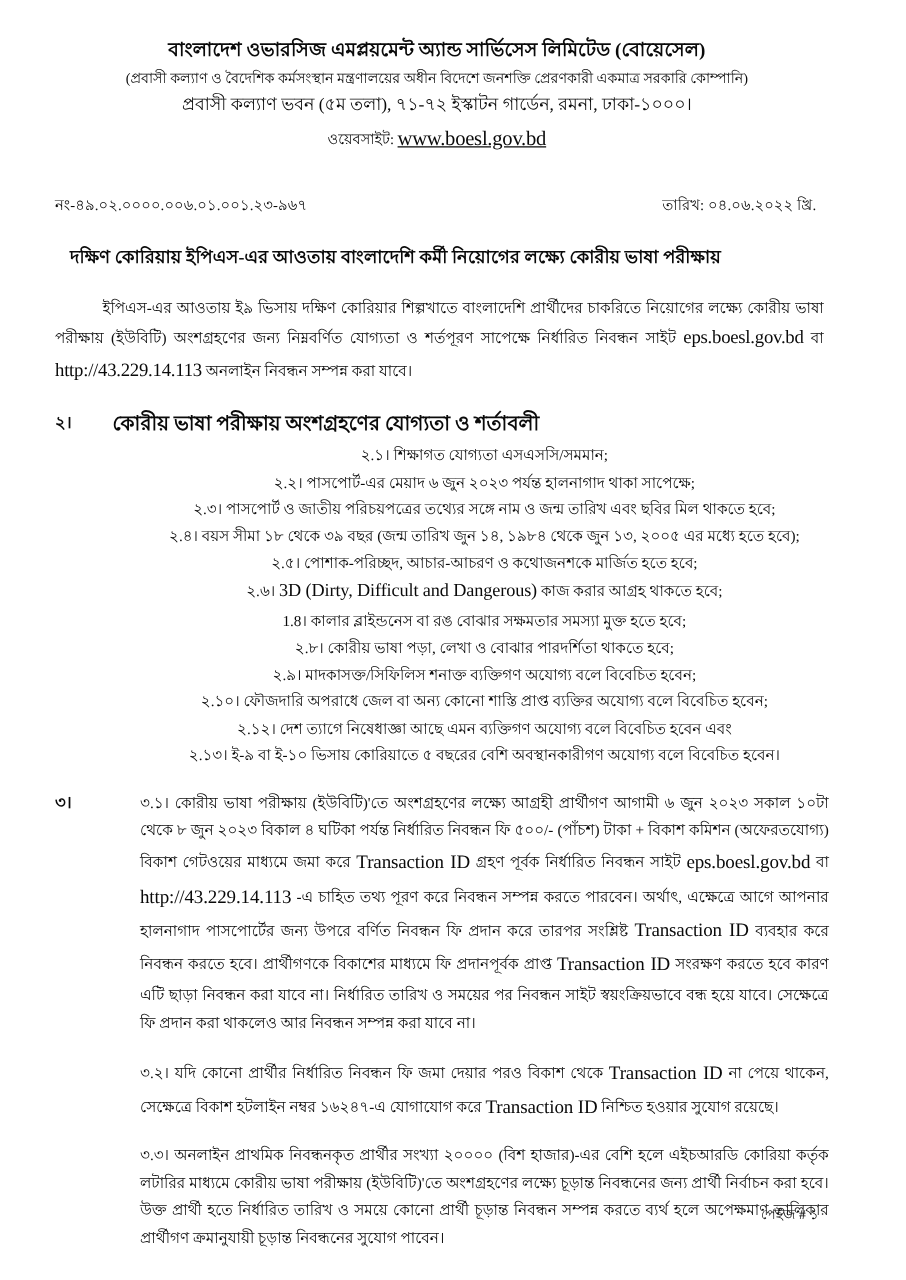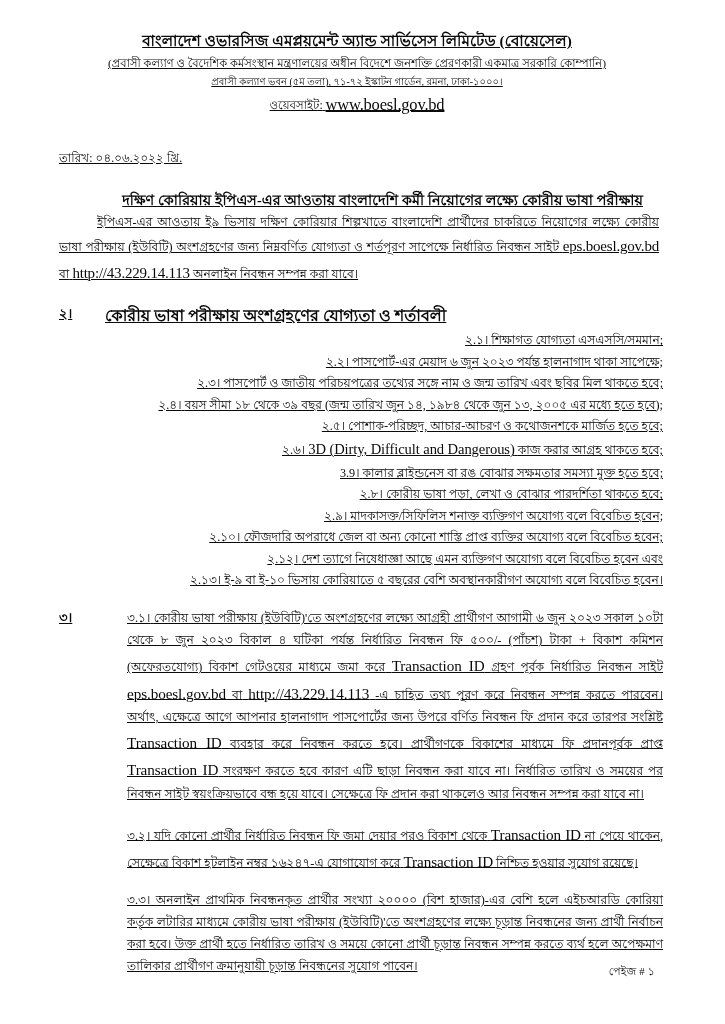--- a/index.html
+++ b/index.html
@@ -12,43 +12,42 @@
     font-family: "Liberation Serif", "DejaVu Serif", serif;
     color: #0a0a0a;
     -webkit-font-smoothing: antialiased;
   }
   .page {
     position: relative;
     width: 725px;
     height: 1024px;
     background: #ffffff;
     box-sizing: border-box;
-    padding: 30px 62px 20px 51px;
+    padding: 30px 62px 20px 36px;
     overflow: hidden;
-    text-decoration: underline;
   }
 
   
   .letterhead {
     text-align: center;
   }
   .org-name {
     font-size: 15.2px;
     font-weight: bold;
     letter-spacing: 0.1px;
     line-height: 1.45;
     margin: 0 0 3px 0;
   }
   .org-sub {
     font-size: 11.4px;
     line-height: 1.5;
     margin: 0 0 2px 0;
   }
   .org-addr {
-    font-size: 10px;
+    font-size: 14px;
     line-height: 1.5;
     margin: 0 0 3px 0;
   }
   .org-web {
     font-size: 11.6px;
     line-height: 1.6;
     margin: 0;
   }
   .org-web .web-url {
     font-size: 16.5px;
@@ -64,30 +63,31 @@
     align-items: baseline;
     margin-top: 30px;
     font-size: 11.8px;
     padding: 0 10px 0 8px;
   }
   .ref-no { letter-spacing: 0.1px; }
   .ref-date { letter-spacing: 0.1px; }
 
   
   .subject {
-    text-align: right;
+    text-align: left;
     font-size: 14.3px;
     font-weight: bold;
     line-height: 1.62;
     margin: 20px 20px 0 20px;
     letter-spacing: 0.1px;
   }
 
   
   .intro {
+    margin-top: 18px;
     font-size: 12.2px;
     line-height: 1.78;
     text-align: justify;
     text-justify: inter-word;
     text-indent: 38px;
     padding: 0 4px 0 8px;
   }
   .mono-url {
     font-size: 15px;
     letter-spacing: -0.2px;
@@ -112,21 +112,21 @@
     font-weight: bold;
     line-height: 1.6;
     margin-bottom: 2px;
   }
 
   
   .sub-item {
     font-size: 12.15px;
     line-height: 1.76;
     padding-left: 22px;
-    text-align: right;
+    text-align: center;
     white-space: nowrap;
   }
   .sub-item .latin-3d {
     font-size: 14.6px;
     letter-spacing: -0.1px;
   }
 
   
   .para-item {
     font-size: 12.2px;
@@ -162,20 +162,21 @@
     <div class="org-name">বাংলাদেশ ওভারসিজ এমপ্লয়মেন্ট অ্যান্ড সার্ভিসেস লিমিটেড (বোয়েসেল)</div>
     <div class="org-sub">(প্রবাসী কল্যাণ ও বৈদেশিক কর্মসংস্থান মন্ত্রণালয়ের অধীন বিদেশে জনশক্তি প্রেরণকারী একমাত্র সরকারি কোম্পানি)</div>
     <div class="org-addr">প্রবাসী কল্যাণ ভবন (৫ম তলা), ৭১-৭২ ইস্কাটন গার্ডেন, রমনা, ঢাকা-১০০০।</div>
     <div class="org-web">
       <span>ওয়েবসাইট:</span>
       <span class="web-url">www.boesl.gov.bd</span>
     </div>
   </div>
 
   <div class="refline">
+    <span class="ref-no">নং-৪৯.০২.০০০০.০০৬.০১.০০১.২৩-৯৬৭</span>
     <span class="ref-date">তারিখ: ০৪.০৬.২০২২ খ্রি.</span>
   </div>
 
   <div class="subject">
     <div>দক্ষিণ কোরিয়ায় ইপিএস-এর আওতায় বাংলাদেশি কর্মী নিয়োগের লক্ষ্যে কোরীয় ভাষা পরীক্ষায়</div>
   </div>
 
   <div class="intro">
     <span>ইপিএস-এর আওতায় ই৯ ভিসায় দক্ষিণ কোরিয়ার শিল্পখাতে বাংলাদেশি প্রার্থীদের চাকরিতে নিয়োগের লক্ষ্যে কোরীয় ভাষা পরীক্ষায় (ইউবিটি) অংশগ্রহণের জন্য নিম্নবর্ণিত যোগ্যতা ও শর্তপূরণ সাপেক্ষে নির্ধারিত নিবন্ধন সাইট</span>
     <span class="mono-url">eps.boesl.gov.bd</span>
@@ -188,21 +189,21 @@
       <div class="section">
         <div class="sec-num">২।</div>
         <div class="sec-body">
           <div class="sec-title">কোরীয় ভাষা পরীক্ষায় অংশগ্রহণের যোগ্যতা ও শর্তাবলী</div>
           <div class="sub-item"><span>২.১।</span> <span>শিক্ষাগত যোগ্যতা এসএসসি/সমমান;</span></div>
           <div class="sub-item"><span>২.২।</span> <span>পাসপোর্ট-এর মেয়াদ ৬ জুন ২০২৩ পর্যন্ত হালনাগাদ থাকা সাপেক্ষে;</span></div>
           <div class="sub-item"><span>২.৩।</span> <span>পাসপোর্ট ও জাতীয় পরিচয়পত্রের তথ্যের সঙ্গে নাম ও জন্ম তারিখ এবং ছবির মিল থাকতে হবে;</span></div>
           <div class="sub-item"><span>২.৪।</span> <span>বয়স সীমা ১৮ থেকে ৩৯ বছর (জন্ম তারিখ জুন ১৪, ১৯৮৪ থেকে জুন ১৩, ২০০৫ এর মধ্যে হতে হবে);</span></div>
           <div class="sub-item"><span>২.৫।</span> <span>পোশাক-পরিচ্ছদ, আচার-আচরণ ও কথোজনশকে মার্জিত হতে হবে;</span></div>
           <div class="sub-item"><span>২.৬।</span> <span class="latin-3d">3D (Dirty, Difficult and Dangerous)</span> <span>কাজ করার আগ্রহ থাকতে হবে;</span></div>
-          <div class="sub-item"><span>3.9।</span> <span>কালার ব্লাইন্ডনেস বা রঙ বোঝার সক্ষমতার সমস্যা মুক্ত হতে হবে;</span></div>
+          <div class="sub-item"><span>1.8।</span> <span>কালার ব্লাইন্ডনেস বা রঙ বোঝার সক্ষমতার সমস্যা মুক্ত হতে হবে;</span></div>
           <div class="sub-item"><span>২.৮।</span> <span>কোরীয় ভাষা পড়া, লেখা ও বোঝার পারদর্শিতা থাকতে হবে;</span></div>
           <div class="sub-item"><span>২.৯।</span> <span>মাদকাসক্ত/সিফিলিস শনাক্ত ব্যক্তিগণ অযোগ্য বলে বিবেচিত হবেন;</span></div>
           <div class="sub-item"><span>২.১০।</span> <span>ফৌজদারি অপরাধে জেল বা অন্য কোনো শাস্তি প্রাপ্ত ব্যক্তির অযোগ্য বলে বিবেচিত হবেন;</span></div>
           <div class="sub-item"><span>২.১২।</span> <span>দেশ ত্যাগে নিষেধাজ্ঞা আছে এমন ব্যক্তিগণ অযোগ্য বলে বিবেচিত হবেন এবং</span></div>
           <div class="sub-item"><span>২.১৩।</span> <span>ই-৯ বা ই-১০ ভিসায় কোরিয়াতে ৫ বছরের বেশি অবস্থানকারীগণ অযোগ্য বলে বিবেচিত হবেন।</span></div>
         </div>
       </div>
       <div class="section">
         <div class="sec-num">৩।</div>
         <div class="sec-body">

